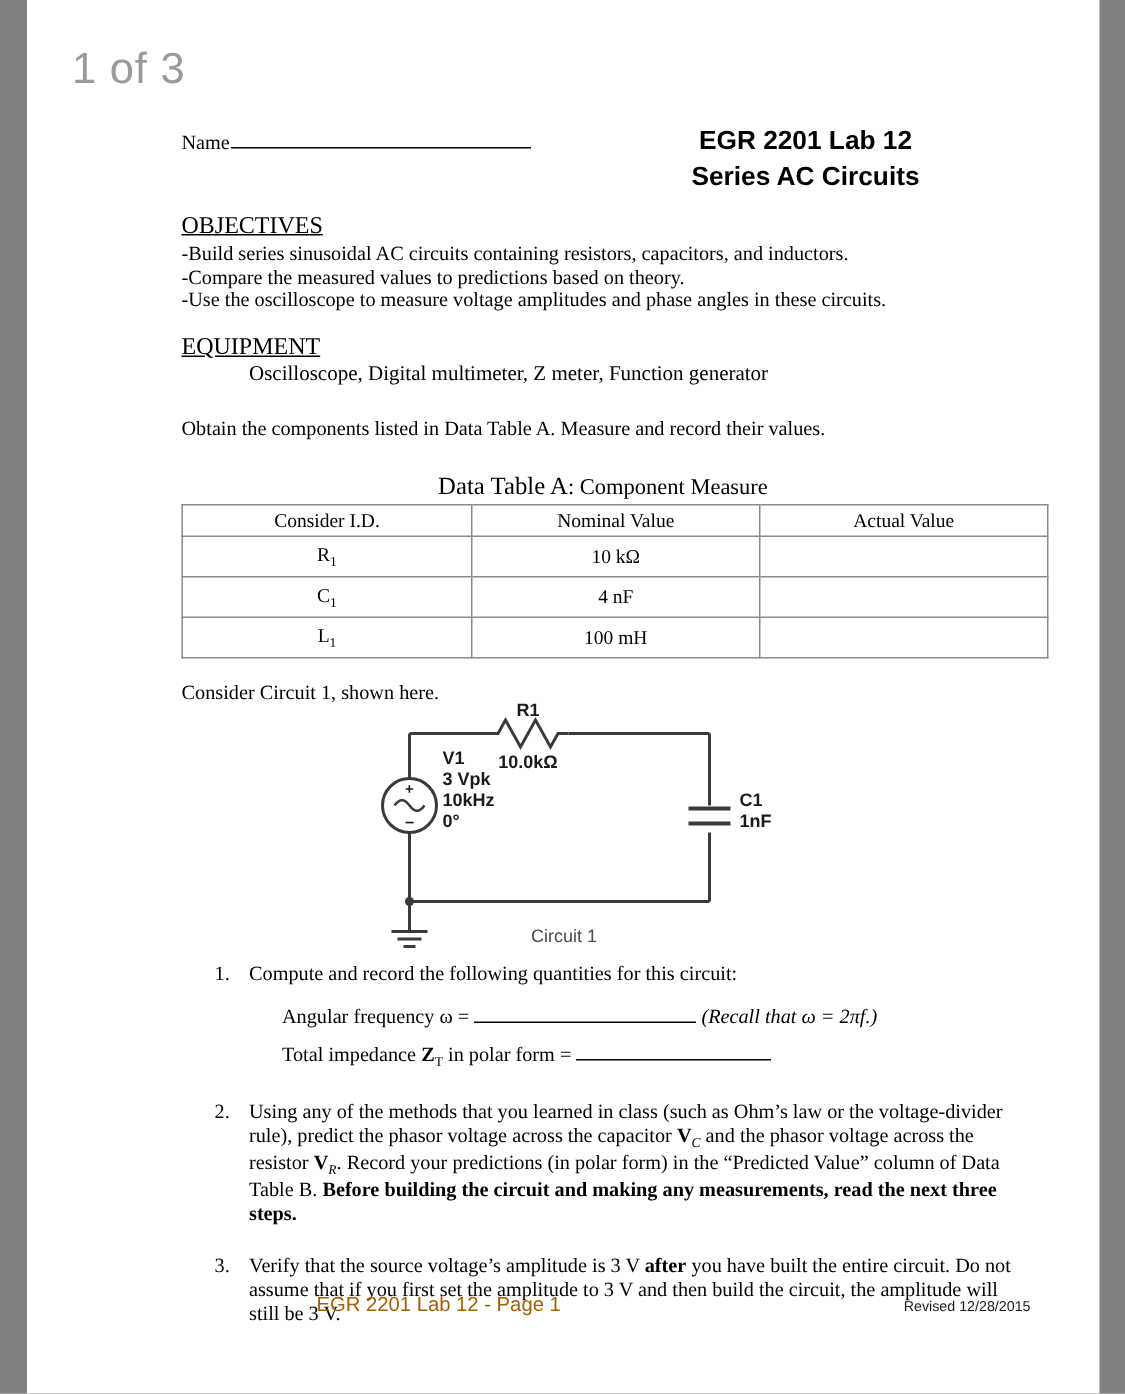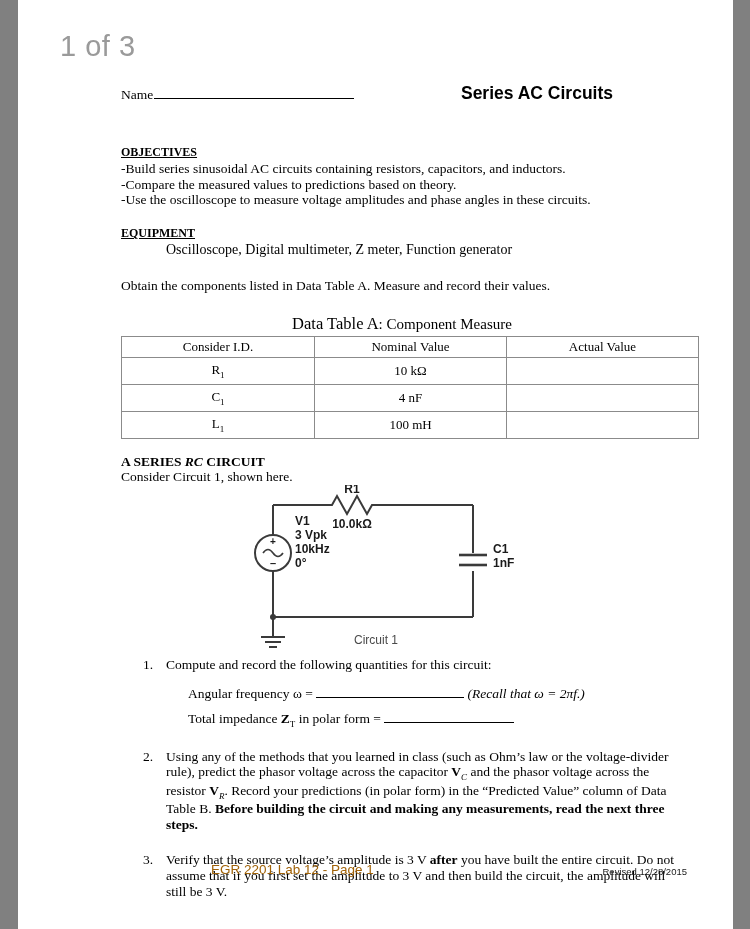--- a/index.html
+++ b/index.html
@@ -17,21 +17,21 @@
   .page {
     position: absolute;
     left: 18px;
     top: 0;
     width: 715px;
     height: 929px;
     background: #ffffff;
   }
   .page-indicator {
     position: absolute;
-    left: 42px;
+    left: 30px;
     top: 30px;
     font-family: "Liberation Sans", sans-serif;
     font-size: 29px;
     color: #9a9a9a;
     letter-spacing: 0.5px;
   }
   .content {
     position: absolute;
     left: 103px;
     top: 82px;
@@ -62,22 +62,22 @@
     top: 0;
     width: 300px;
     text-align: center;
     font-family: "Liberation Sans", sans-serif;
     font-weight: bold;
     font-size: 17.5px;
     line-height: 1.35;
   }
   
   .sec-head {
-    font-weight: bold;
-    font-size: 12px;
+    font-weight: normal;
+    font-size: 16px;
     text-decoration: underline;
     margin: 0 0 1px 0;
     display: inline-block;
   }
   .body-line {
     font-size: 13.5px;
     line-height: 1.16;
     margin: 0;
   }
   .indent-line {
@@ -174,20 +174,21 @@
 
   <div class="page-indicator">1 of 3</div>
 
   <div class="content">
 
     <div class="header-row">
       <div class="name-field">
         <span>Name</span><span class="name-rule"></span>
       </div>
       <div class="lab-title">
+        <div>EGR 2201 Lab 12</div>
         <div>Series AC Circuits</div>
       </div>
     </div>
 
     <div>
       <div><span class="sec-head">OBJECTIVES</span></div>
       <p class="body-line">-Build series sinusoidal AC circuits containing resistors, capacitors, and inductors.</p>
       <p class="body-line">-Compare the measured values to predictions based on theory.</p>
       <p class="body-line">-Use the oscilloscope to measure voltage amplitudes and phase angles in these circuits.</p>
     </div>
@@ -229,21 +230,20 @@
         <td><span>L</span><sub>1</sub></td>
         <td>100 mH</td>
         <td></td>
       </tr>
     </tbody>
       </table>
 
     <div class="spacer-md"></div>
 
     <div>
-      <div class="body-line"><b class="bold"><span>A SERIES </span><i class="ital">RC</i><span> CIRCUIT</span></b></div>
       <p class="body-line">Consider Circuit 1, shown here.</p>
     </div>
 
     <div class="circuit-wrap">
       <svg width="562" height="172" viewBox="0 0 562 172">
 
         <g stroke="#3a3a3a" stroke-width="2" fill="none">
 
           <line x1="152" y1="20" x2="152" y2="50"></line>
 

